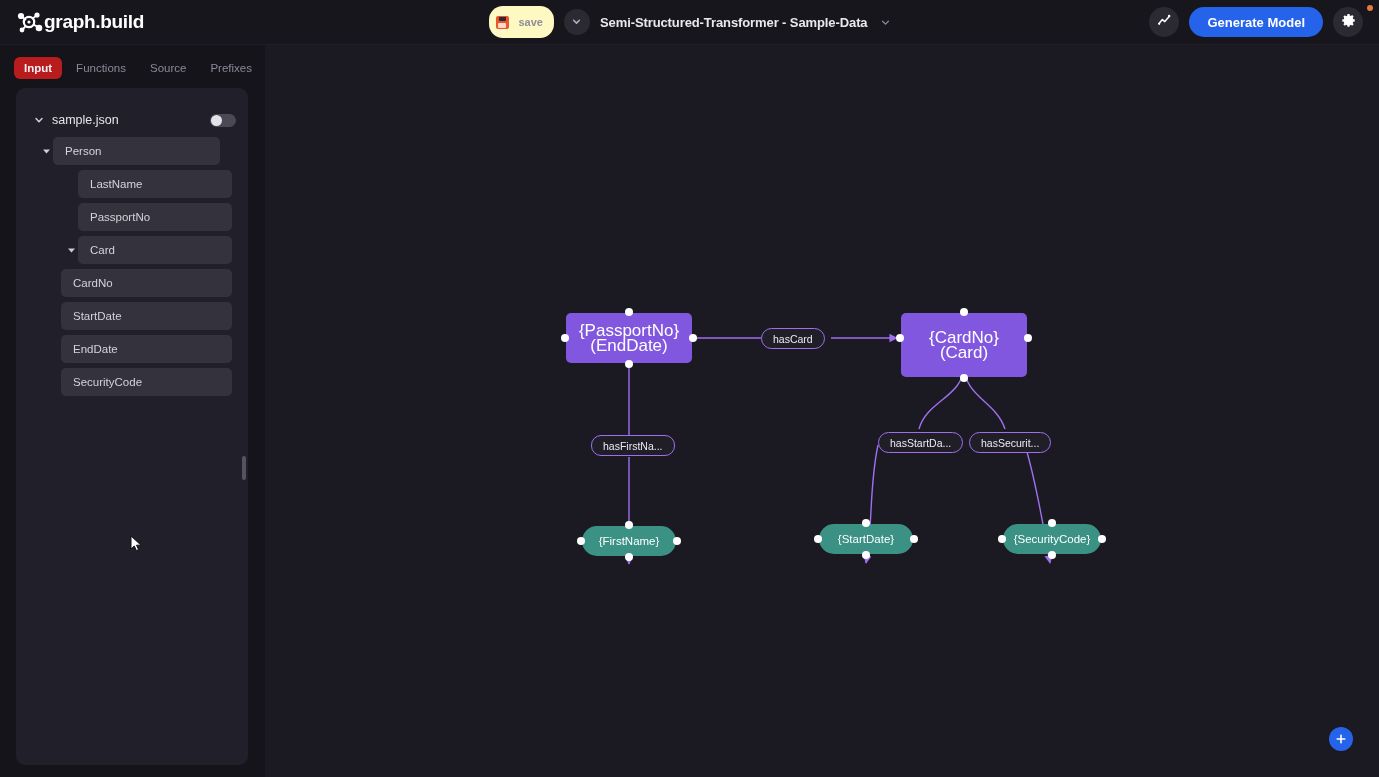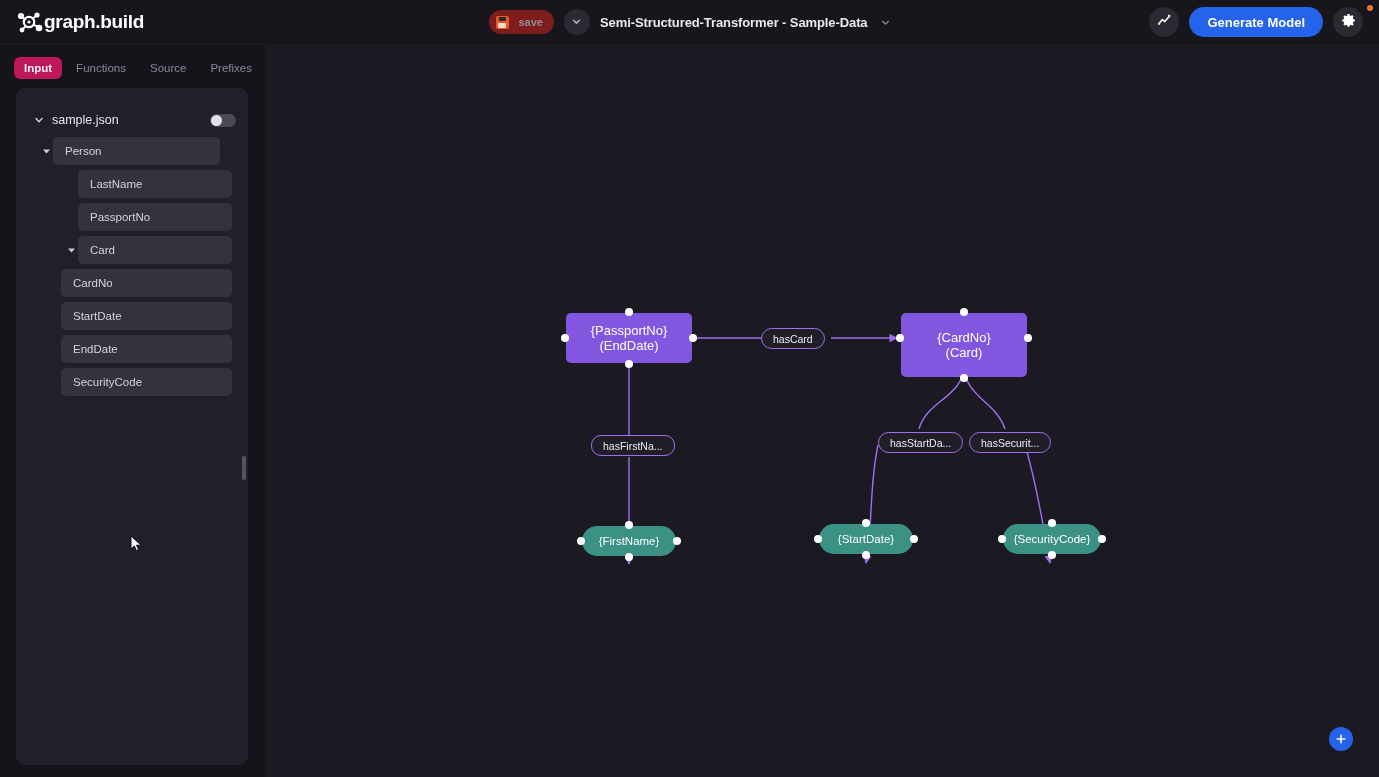--- a/index.html
+++ b/index.html
@@ -24,22 +24,22 @@
   .brand-name {
     color: #ffffff; font-size: 19px; font-weight: 700; letter-spacing: -0.3px;
   }
 
   .topbar-center {
     position: absolute; left: 50%; transform: translateX(-50%);
     display: flex; align-items: center; gap: 10px;
   }
   .save-pill {
     display: flex; align-items: center; gap: 10px;
-    background: #7f1d1d; border-radius: 14px;
-    height: 24px; padding: 0 11px 0 7px;
+    background: #fef9c3; border-radius: 14px;
+    height: 32px; padding: 0 11px 0 7px;
     cursor: pointer;
   }
   .save-icon {
     width: 13px; height: 13px; background: #e8562c; border-radius: 2px;
     position: relative; flex: 0 0 auto;
   }
   .save-icon::before {
     content: ""; position: absolute; left: 3px; top: 1px;
     width: 7px; height: 4px; background: #2b2a33; border-radius: 0 0 1px 1px;
   }
@@ -77,21 +77,21 @@
   
   .left-wrap {
     position: absolute; left: 0; top: 45px; width: 265px; height: 732px;
     background: #15141b; z-index: 30;
   }
   .tabs { display: flex; align-items: center; gap: 4px; padding: 12px 14px 6px 14px; }
   .tab {
     font-size: 11.5px; color: #8a8896; padding: 5px 10px; border-radius: 6px;
     cursor: pointer; font-weight: 400;
   }
-  .tab.active { background: #be185d; color: #f2f1f6; font-weight: 600; }
+  .tab.active { background: #b91c1c; color: #f2f1f6; font-weight: 600; }
 
   .tree-panel {
     position: absolute; left: 16px; top: 43px; width: 232px; height: 677px;
     background: #21202a; border-radius: 9px; overflow: hidden;
   }
   .file-row {
     display: flex; align-items: center; height: 34px;
     padding: 0 12px 0 16px; margin-top: 15px;
   }
   .chev-thin {
@@ -137,21 +137,21 @@
     position: absolute; left: 265px; top: 45px; width: 1114px; height: 732px;
     background: #1b1a22; overflow: hidden;
   }
   .graph-svg { position: absolute; left: 0; top: 0; width: 1114px; height: 732px; }
 
   .gnode {
     position: absolute; display: flex; align-items: center; justify-content: center;
     flex-direction: column; color: #fff; cursor: pointer; user-select: none;
   }
   .gnode.purple {
-    background: #8257e0; border-radius: 5px; font-size: 13px; line-height: 15px;
+    background: #8257e0; border-radius: 5px; font-size: 17px; line-height: 15px;
   }
   .gnode.green {
     background: #3a9184; border-radius: 16px; font-size: 11.5px;
   }
   .handle {
     position: absolute; width: 8px; height: 8px; border-radius: 50%;
     background: #ffffff; cursor: crosshair;
   }
   .edge-label {
     position: absolute; height: 21px; background: #201f28;

